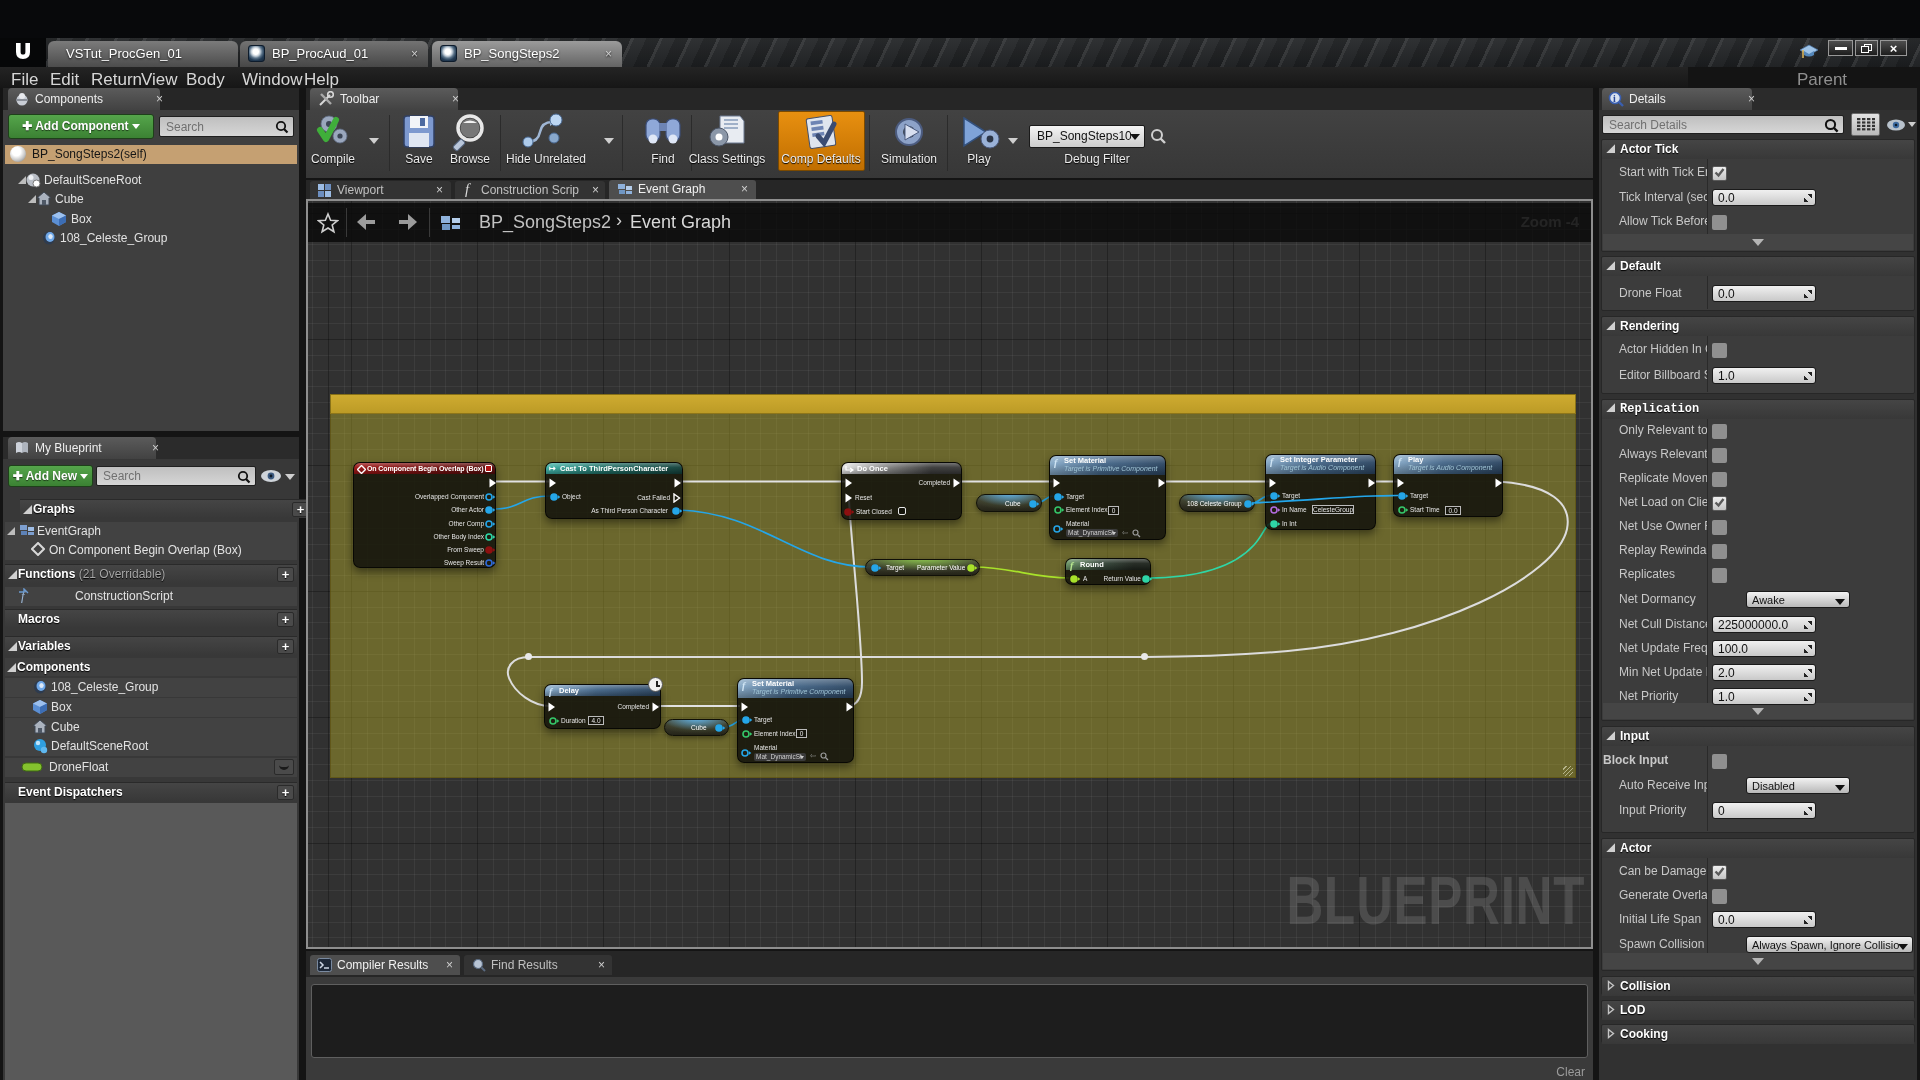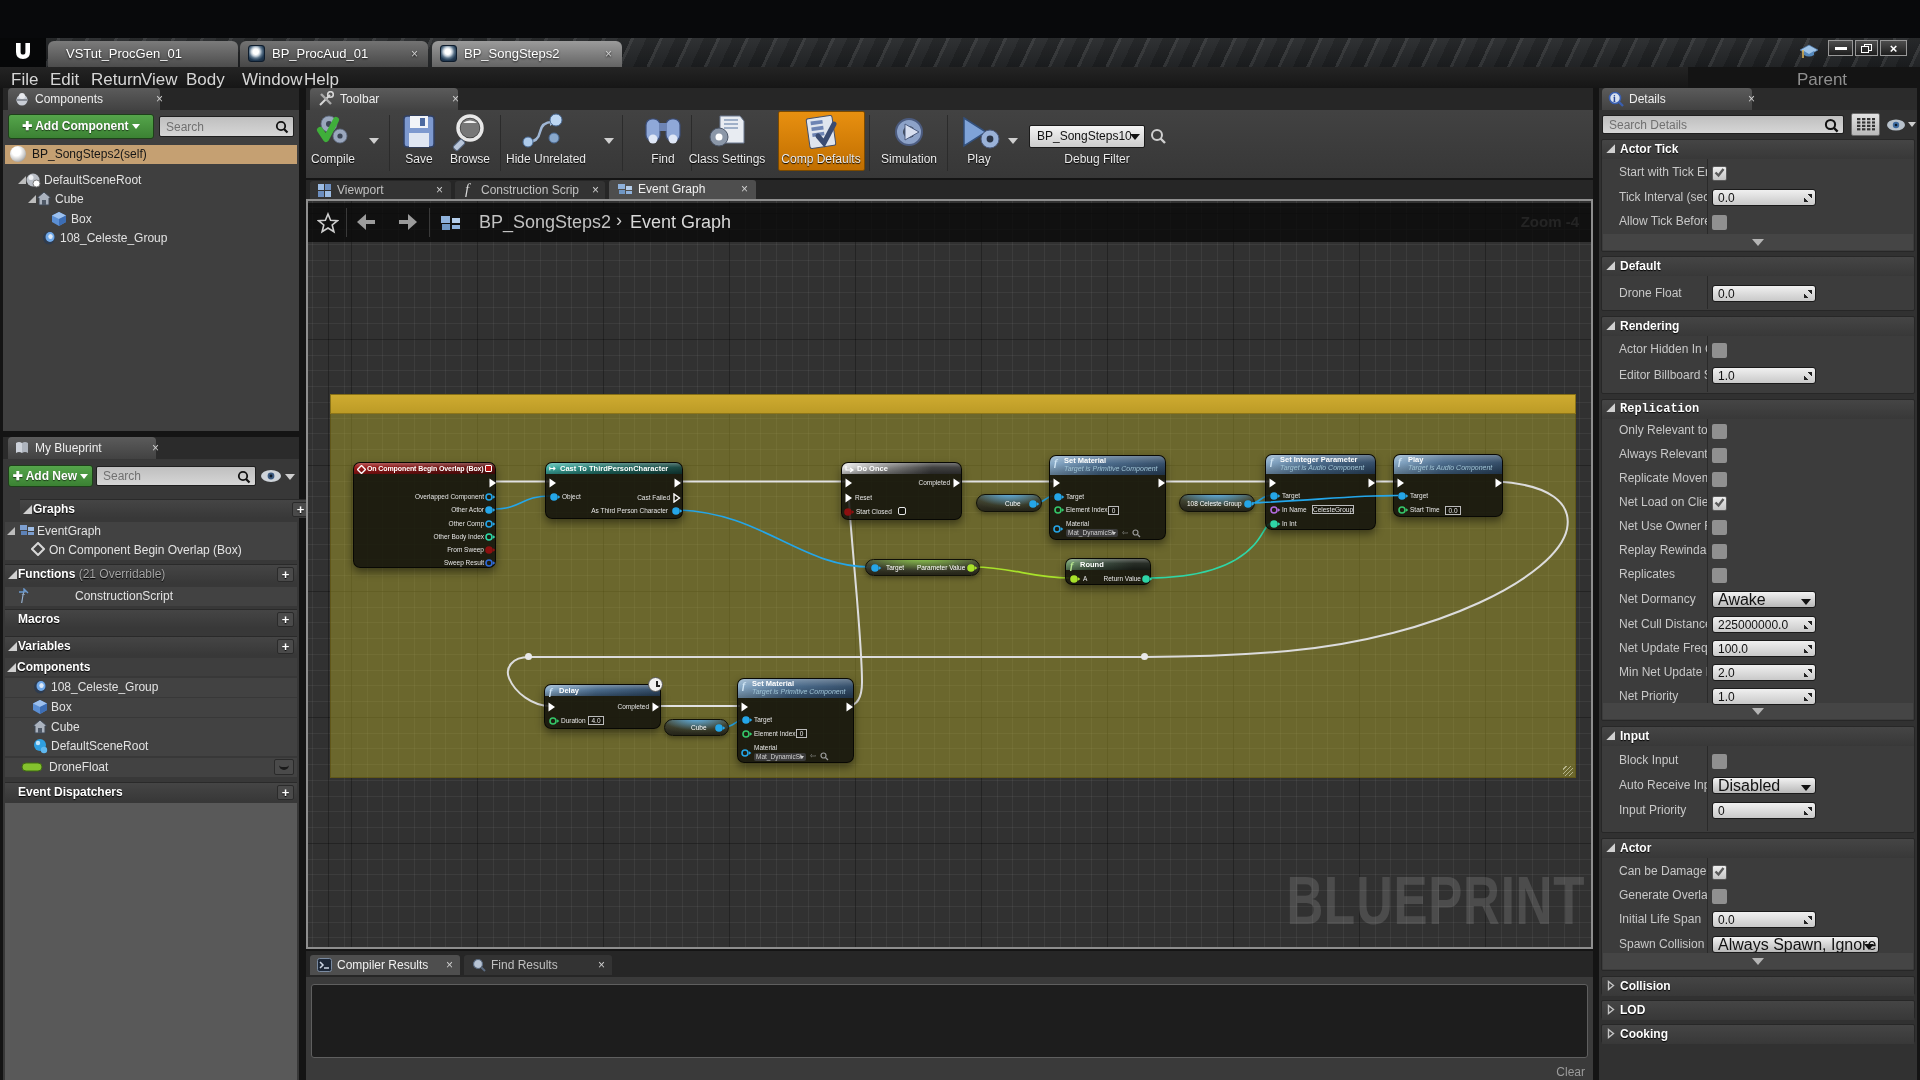--- a/index.html
+++ b/index.html
@@ -27,21 +27,21 @@
 .plusbtn{width:17px;height:15px;background:#4a4a4a;border:1px solid #2a2a2a;border-radius:2px;color:#fff;font-size:13px;font-weight:bold;line-height:13px;text-align:center;}
 .rowtxt{color:#e2e2e2;font-size:12px;white-space:nowrap;}
 .cat{background:#3c3c3c;border:1px solid #272727;border-radius:2px;}
 .cathdr{background:linear-gradient(#454545,#383838);color:#fff;font-weight:bold;font-size:12px;text-shadow:0 1px 1px #000;}
 .detlbl{color:#c8c8c8;font-size:12px;white-space:nowrap;overflow:hidden;}
 .inbox{background:linear-gradient(#f0f0f0,#c9c9c9);border:1px solid #1a1a1a;border-radius:3px;color:#111;font-size:12px;}
 .spin{position:absolute;right:3px;top:4px;width:8px;height:8px;background:linear-gradient(45deg,#222 30%,rgba(0,0,0,0) 30% 70%,#222 70%);}
 .chk{width:15px;height:15px;border-radius:2px;}
 .chkoff{background:#909090;}
 .chkon{background:linear-gradient(#efefef,#c4c4c4);border:1px solid #5a5a5a;}
-.ddown{background:linear-gradient(#f2f2f2,#b8b8b8);border:1px solid #1a1a1a;border-radius:3px;color:#111;font-size:16px;white-space:nowrap;overflow:hidden;padding-right:12px;}
+.ddown{background:linear-gradient(#f2f2f2,#b8b8b8);border:1px solid #1a1a1a;border-radius:3px;color:#111;font-size:11px;white-space:nowrap;overflow:hidden;padding-right:12px;margin-left:34px;}
 .dcaret{position:absolute;right:4px;top:7px;width:0;height:0;border-left:5px solid transparent;border-right:5px solid transparent;border-top:6px solid #111;}
 .expstrip{position:absolute;left:1px;right:1px;bottom:1px;height:16px;background:#454545;}
 .expstrip:after{content:"";position:absolute;left:50%;top:5px;margin-left:-6px;border-left:6px solid transparent;border-right:6px solid transparent;border-top:7px solid #b5b5b5;}
 
 .tbsep{position:absolute;top:115px;width:1px;height:56px;background:#2b2b2b;}
 .tblbl{position:absolute;top:152px;color:#eaeaea;font-size:12px;text-shadow:0 1px 1px #000;text-align:center;}
 .tbcaret{position:absolute;width:0;height:0;border-left:5px solid transparent;border-right:5px solid transparent;border-top:6px solid #cfcfcf;}
 
 #graph{left:306px;top:199px;width:1287px;height:750px;background-color:#313131;border:2px solid #8e8e8e;overflow:hidden;}
 #grid{position:absolute;left:0;top:0;width:100%;height:100%;background-image:
@@ -778,21 +778,21 @@
           <div class="detlbl abs" style="left:17px;top:241px;width:88px;">Net Update Frequency</div>
           <div class="abs inbox" style="left:110px;top:240px;width:104px;height:17px;line-height:16px;padding-left:5px;">100.0<span class="spin"></span></div>
           <div class="detlbl abs" style="left:17px;top:265px;width:88px;">Min Net Update Frequency</div>
           <div class="abs inbox" style="left:110px;top:264px;width:104px;height:17px;line-height:16px;padding-left:5px;">2.0<span class="spin"></span></div>
           <div class="detlbl abs" style="left:17px;top:289px;width:88px;">Net Priority</div>
           <div class="abs inbox" style="left:110px;top:288px;width:104px;height:17px;line-height:16px;padding-left:5px;">1.0<span class="spin"></span></div>
         </div>
         <div class="abs cat" style="left:2px;top:616px;width:314px;height:107px;">
           <div class="cathdr" style="height:19px;line-height:19px;border-radius:2px 2px 0 0;"><span class="hdrarrow" style="display:inline-block;margin:0 5px 2px 4px;vertical-align:middle;"></span>Input</div>
           <div class="abs" style="left:105px;top:19px;bottom:1px;width:1px;background:#2a2a2a;"></div>
-          <div class="detlbl abs" style="left:17px;top:26px;width:88px;">Block Input</div>
+          <div class="detlbl abs" style="left:1px;top:26px;width:88px;font-weight:bold;">Block Input</div>
           <div class="abs chk chkoff" style="left:110px;top:27px;"></div>
           <div class="detlbl abs" style="left:17px;top:51px;width:88px;">Auto Receive Input</div>
           <div class="abs ddown" style="left:110px;top:50px;width:104px;height:17px;line-height:16px;padding-left:5px;">Disabled<span class="dcaret"></span></div>
           <div class="detlbl abs" style="left:17px;top:76px;width:88px;">Input Priority</div>
           <div class="abs inbox" style="left:110px;top:75px;width:104px;height:17px;line-height:16px;padding-left:5px;">0<span class="spin"></span></div>
         </div>
         <div class="abs cat" style="left:2px;top:728px;width:314px;height:133px;">
           <div class="cathdr" style="height:19px;line-height:19px;border-radius:2px 2px 0 0;"><span class="hdrarrow" style="display:inline-block;margin:0 5px 2px 4px;vertical-align:middle;"></span>Actor</div>
           <div class="abs" style="left:105px;top:19px;bottom:17px;width:1px;background:#2a2a2a;"></div>
           <div class="expstrip"></div>

